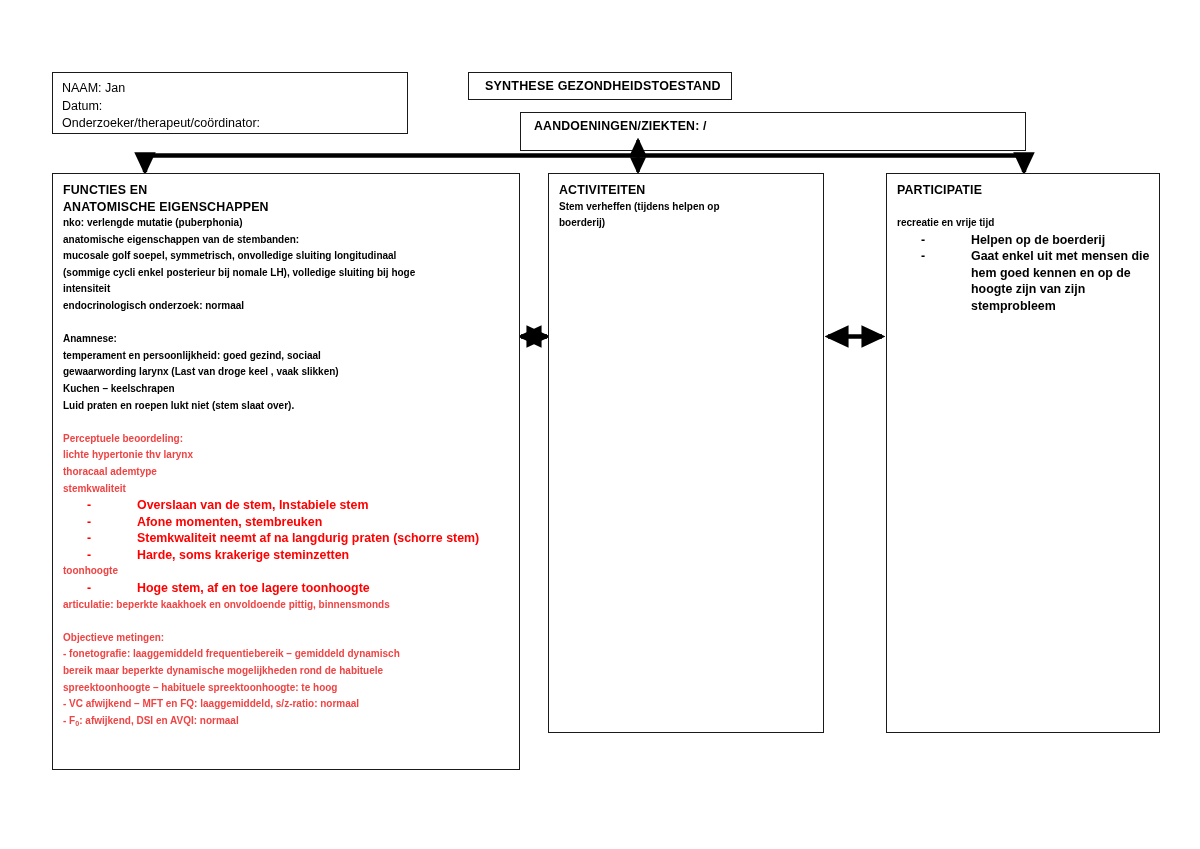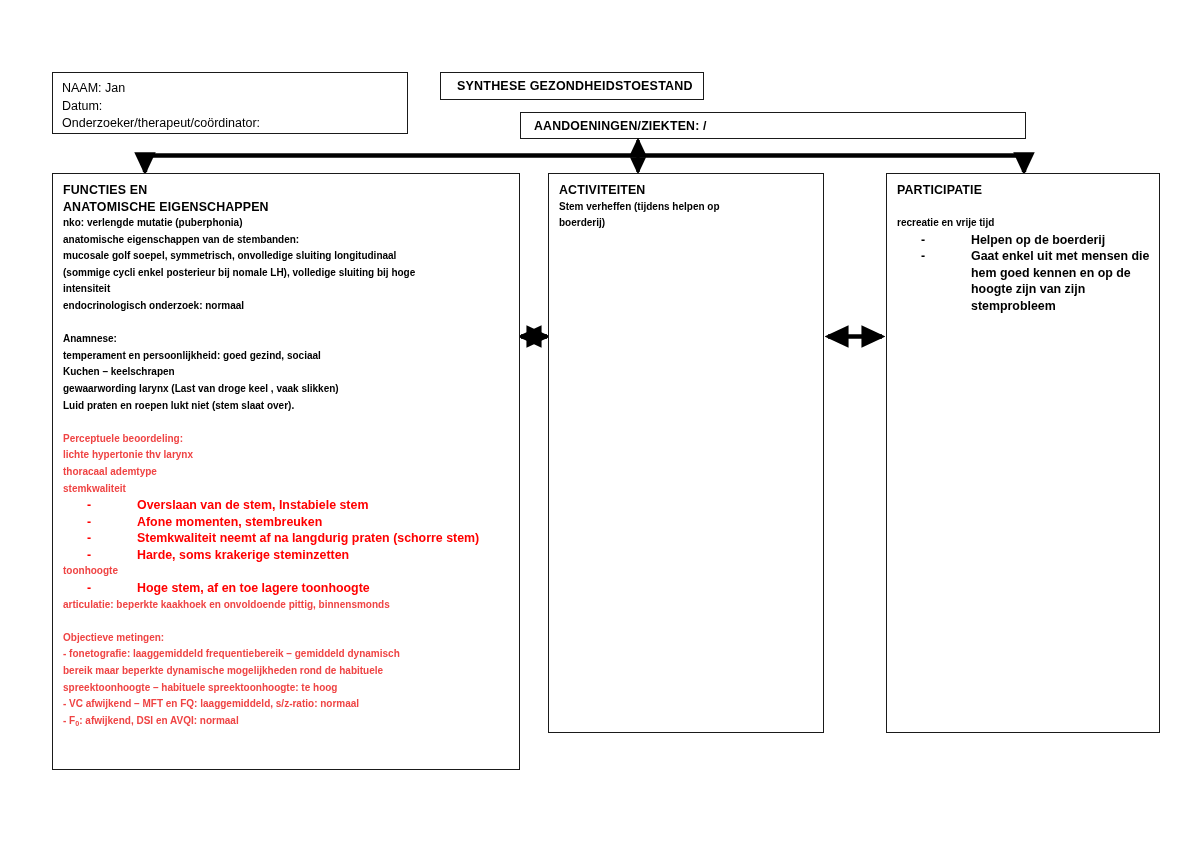--- a/index.html
+++ b/index.html
@@ -19,28 +19,28 @@
     border:1.3px solid #1a1a1a;
     box-sizing:border-box;
     background:#ffffff;
   }
 
   
   #ident-box{left:52px;top:72px;width:356px;height:62px;padding:7px 9px 0 9px;}
   #ident-box .line{font-size:12.5px;line-height:17.5px;white-space:nowrap;}
 
   
-  #synthese-box{left:440px;top:72px;width:264px;height:28px;}
+  #synthese-box{left:468px;top:72px;width:264px;height:28px;}
   #synthese-box .ttl{
     font-size:12.5px;font-weight:bold;letter-spacing:.2px;
     position:absolute;left:16px;top:6px;white-space:nowrap;
   }
 
   
-  #aandoeningen-box{left:520px;top:112px;width:506px;height:27px;}
+  #aandoeningen-box{left:520px;top:112px;width:506px;height:39px;}
   #aandoeningen-box .ttl{
     font-size:12.3px;font-weight:bold;letter-spacing:.2px;
     position:absolute;left:13px;top:6px;white-space:nowrap;
   }
 
   
   #connectors{position:absolute;left:0;top:0;width:1200px;height:849px;pointer-events:none;}
 
   
   #functies-box{left:52px;top:173px;width:468px;height:597px;padding:8px 10px 0 10px;}
@@ -112,22 +112,22 @@
     <div class="ln blk">anatomische eigenschappen van de stembanden:</div>
     <div class="ln blk">mucosale golf soepel, symmetrisch, onvolledige sluiting longitudinaal</div>
     <div class="ln blk">(sommige cycli enkel posterieur bij nomale LH), volledige sluiting bij hoge</div>
     <div class="ln blk">intensiteit</div>
     <div class="ln blk">endocrinologisch onderzoek: normaal</div>
 
     <div class="spacer"></div>
 
     <div class="ln blk">Anamnese:</div>
     <div class="ln blk">temperament en persoonlijkheid: goed gezind, sociaal</div>
+    <div class="ln blk">gewaarwording larynx (Last van droge keel , vaak slikken)</div>
     <div class="ln blk">Kuchen – keelschrapen</div>
-    <div class="ln blk">gewaarwording larynx (Last van droge keel , vaak slikken)</div>
     <div class="ln blk">Luid praten en roepen lukt niet (stem slaat over).</div>
 
     <div class="spacer"></div>
 
     <div class="ln red">Perceptuele beoordeling:</div>
     <div class="ln red">lichte hypertonie thv larynx</div>
     <div class="ln red">thoracaal ademtype</div>
     <div class="ln red">stemkwaliteit</div>
 
     <div class="bullet red">

